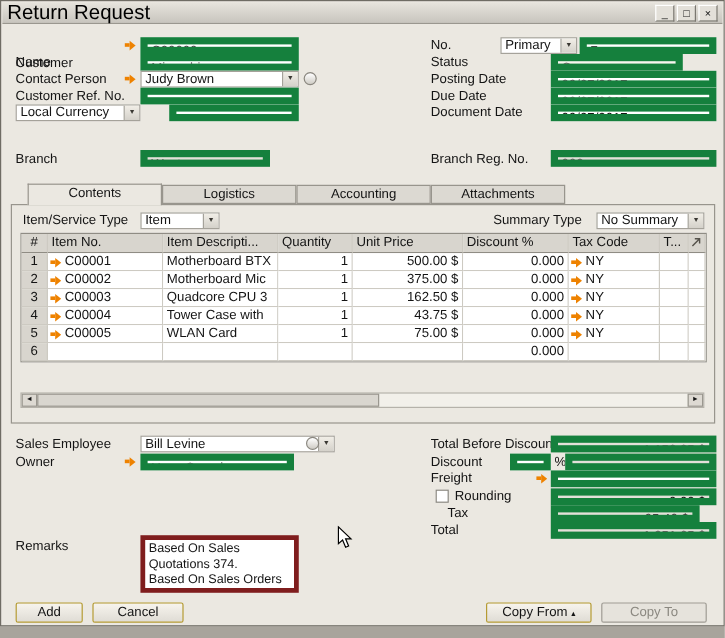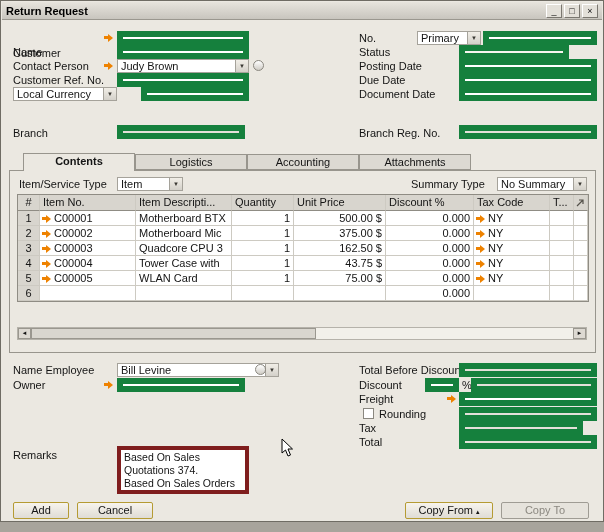--- a/index.html
+++ b/index.html
@@ -3,21 +3,21 @@
 <meta charset="utf-8">
 <style>
   html,body{margin:0;padding:0}
   .screen{position:relative;width:604px;height:532px;background:#a8a49c;overflow:hidden;
           font-family:"Liberation Sans",sans-serif;color:#141414;-webkit-font-smoothing:none}
   .window{position:absolute;left:0;top:0;width:604px;height:522px;background:#ebe8e1;
           border:1px solid #6f6c64;box-sizing:border-box}
   .titlebar{position:absolute;left:1px;top:1px;right:1px;height:18px;
             background:linear-gradient(180deg,#e7e4dd,#c8c5be);display:flex;align-items:center;
             padding:0 4px;box-sizing:border-box;border-bottom:1px solid #9a978f}
-  .title{font-size:11px;font-weight:bold;color:#000}
+  .title{font-size:17px;font-weight:normal;color:#000}
   .winbtns{margin-left:auto;display:flex;gap:2px}
   .wbtn{width:16px;height:14px;background:#e3e0d9;border:1px solid;border-color:#ffffff #7a7770 #7a7770 #ffffff;
         font-size:9px;line-height:12px;text-align:center;box-sizing:border-box;cursor:default}
   .lbl{position:absolute;font-size:11px;white-space:nowrap}
   .fld{position:absolute;height:14px;background:#fff;border:6px solid #15803d;box-sizing:border-box;
        font-size:11px;line-height:12px;padding:0 3px;overflow:hidden;white-space:nowrap}
   .fld.ro{background:#e3e0d9}
   .fld.rt{text-align:right}
   .combo{position:absolute;height:14px;background:#fff;border:1px solid #a5a29a;box-sizing:border-box;
          font-size:11px;line-height:12px;padding:0 14px 0 3px;overflow:hidden;white-space:nowrap}
@@ -26,21 +26,21 @@
   .la{position:absolute;width:9px;height:7px}
   .la::before{content:"";position:absolute;left:0;top:2px;width:4px;height:3px;background:#ee8200}
   .la::after{content:"";position:absolute;left:4px;top:0;border-top:4px solid transparent;
              border-bottom:4px solid transparent;border-left:5px solid #ee8200}
   .circ{position:absolute;width:11px;height:11px;border:1px solid #8a877f;border-radius:50%;
         background:linear-gradient(#ffffff,#cfccc5);box-sizing:border-box}
   .cb{position:absolute;width:11px;height:11px;background:#fff;border:1px solid #8a877f;box-sizing:border-box}
   .groupbox{position:absolute;left:8px;top:169px;width:587px;height:183px;border:1px solid #98958d;box-sizing:border-box}
   .tab{position:absolute;top:153px;height:16px;width:112px;background:#dcd9d2;border:1px solid #98958d;
        box-sizing:border-box;font-size:11px;text-align:center;line-height:15px}
-  .tab.active{top:152px;height:18px;background:#ebe8e1;border-bottom:none;z-index:2;font-weight:bold}
+  .tab.active{top:152px;height:18px;background:#ebe8e1;border-bottom:none;z-index:2;font-weight:normal}
   .grid{position:absolute;left:16px;top:193px;display:grid;
         grid-template-columns:22px 96px 96px 62px 92px 88px 76px 24px 14px;
         border:1px solid #8f8c84;background:#fff}
   .g{border-right:1px solid #cdcac2;border-bottom:1px solid #cdcac2;background:#fff;font-size:11px;
      line-height:14px;height:15px;box-sizing:border-box;padding:0 3px;overflow:hidden;white-space:nowrap;position:relative}
   .gh{background:#d8d5ce;border-bottom:1px solid #8f8c84;height:16px;line-height:15px}
   .gn{background:#d8d5ce;text-align:center}
   .gr{text-align:right}
   .gi{padding-left:14px}
   .cla{left:2px;top:4px}
@@ -109,21 +109,21 @@
   <span class="lbl" style="left:358px;top:59px">Posting Date</span>
   <div class="fld" style="left:458px;top:58px;width:138px">09/27/2017</div>
 
   <span class="lbl" style="left:358px;top:73px">Due Date</span>
   <div class="fld" style="left:458px;top:72px;width:138px">09/27/2017</div>
 
   <span class="lbl" style="left:358px;top:87px">Document Date</span>
   <div class="fld" style="left:458px;top:86px;width:138px">09/27/2017</div>
 
   <span class="lbl" style="left:12px;top:126px">Branch</span>
-  <div class="fld ro" style="left:116px;top:124px;width:128px">West</div>
+  <div class="fld ro" style="left:116px;top:124px;width:108px">West</div>
   <span class="lbl" style="left:358px;top:126px">Branch Reg. No.</span>
   <div class="fld ro" style="left:458px;top:124px;width:138px">002</div>
 
   <div class="groupbox"></div>
   <div class="tab active" style="left:22px">Contents</div>
   <div class="tab" style="left:134px">Logistics</div>
   <div class="tab" style="left:246px">Accounting</div>
   <div class="tab" style="left:358px">Attachments</div>
 
   <span class="lbl" style="left:18px;top:177px">Item/Service Type</span>
@@ -210,21 +210,21 @@
     <div class="g"></div>
     <div class="g"></div>
   </div>
 
   <div class="hscroll">
     <div class="sbtn" style="left:0"><span>◄</span></div>
     <div class="sthumb" style="left:13px;width:285px"></div>
     <div class="sbtn" style="right:0"><span>►</span></div>
   </div>
 
-  <span class="lbl" style="left:12px;top:363px">Name Employee</span>
+  <span class="lbl" style="left:12px;top:363px">Sales Employee</span>
   <div class="combo" style="left:116px;top:362px;width:162px">
     <span>Bill Levine</span>
     <span class="dd">▼</span>
   </div>
   <span class="circ" style="left:254px;top:363px"></span>
 
   <span class="lbl" style="left:12px;top:378px">Owner</span>
   <span class="la" style="left:103px;top:380px"></span>
   <div class="fld" style="left:116px;top:377px;width:128px">User, Sample</div>
 
@@ -242,21 +242,21 @@
   <div class="fld ro rt" style="left:470px;top:377px;width:126px"></div>
 
   <span class="lbl" style="left:358px;top:392px">Freight</span>
   <span class="la" style="left:446px;top:394px"></span>
   <div class="fld" style="left:458px;top:391px;width:138px"></div>
 
   <span class="cb" style="left:362px;top:407px"></span>
   <span class="lbl" style="left:378px;top:407px">Rounding</span>
   <div class="fld ro rt" style="left:458px;top:406px;width:138px">0.00 $</div>
 
-  <span class="lbl" style="left:358px;top:421px">Tax</span>
+  <span class="lbl" style="left:372px;top:421px">Tax</span>
   <div class="fld ro rt" style="left:458px;top:420px;width:124px">95.40 $</div>
 
   <span class="lbl" style="left:358px;top:435px">Total</span>
   <div class="fld ro rt" style="left:458px;top:434px;width:138px">1,251.65 $</div>
 
   <div class="btn" style="left:12px;top:501px;width:56px">Add</div>
   <div class="btn" style="left:76px;top:501px;width:76px">Cancel</div>
   <div class="btn" style="left:404px;top:501px;width:88px">
     <span>Copy From</span><span class="mupl">▴</span>
   </div>

